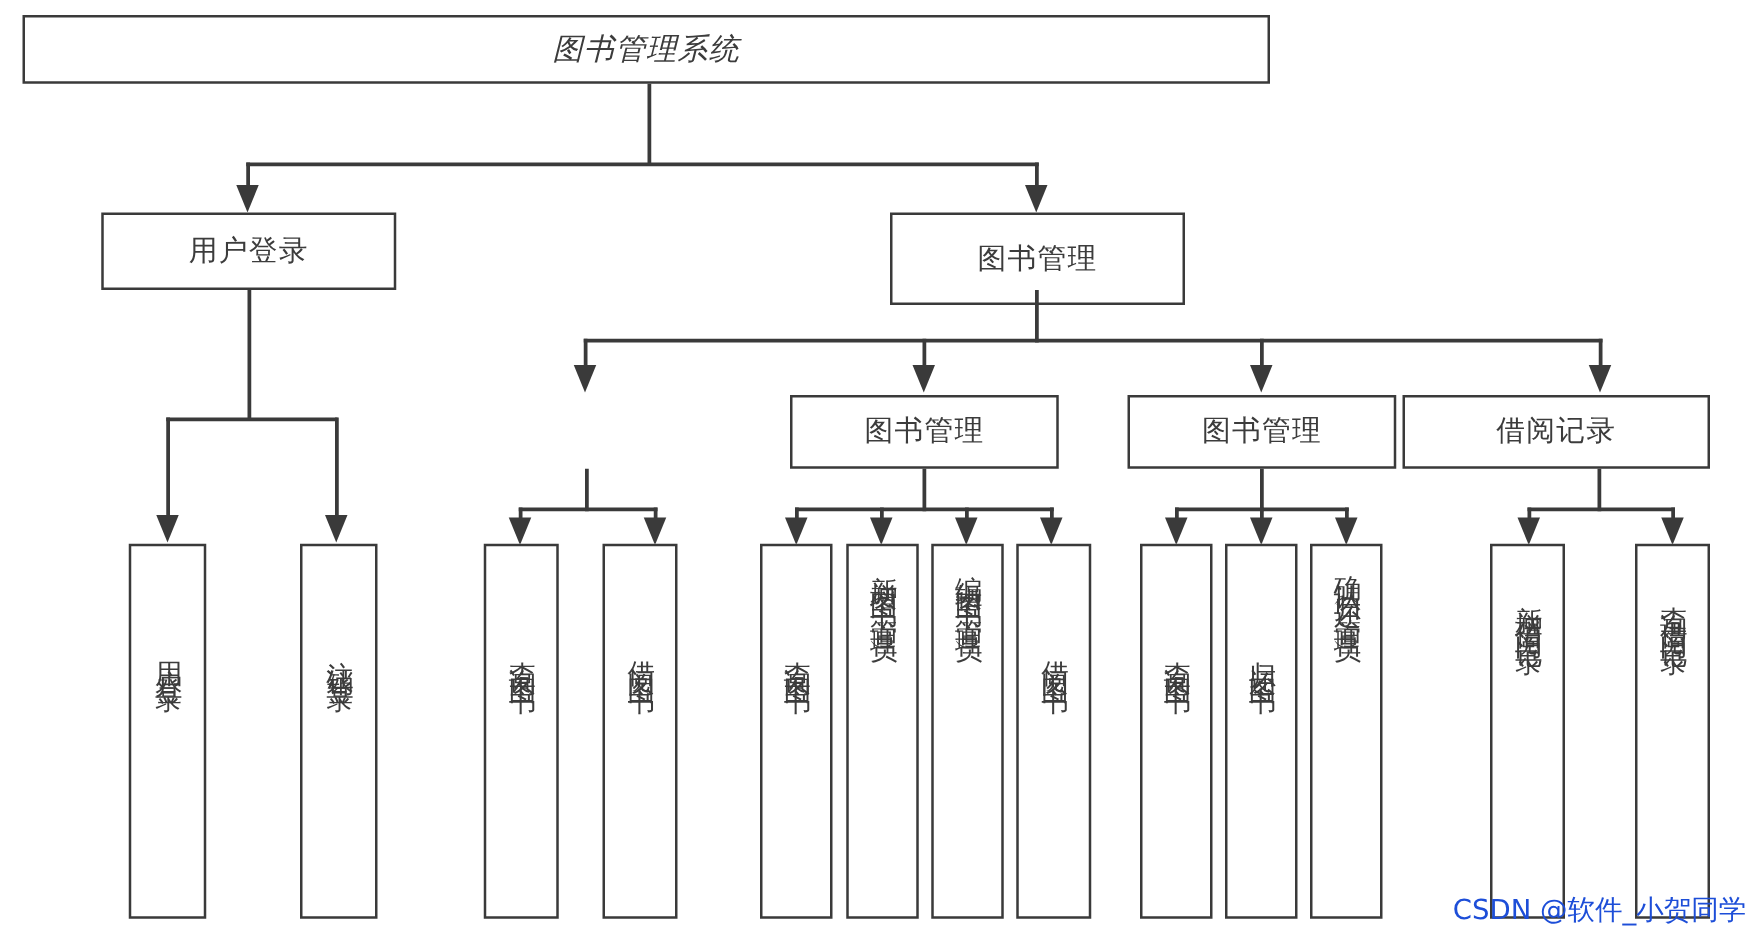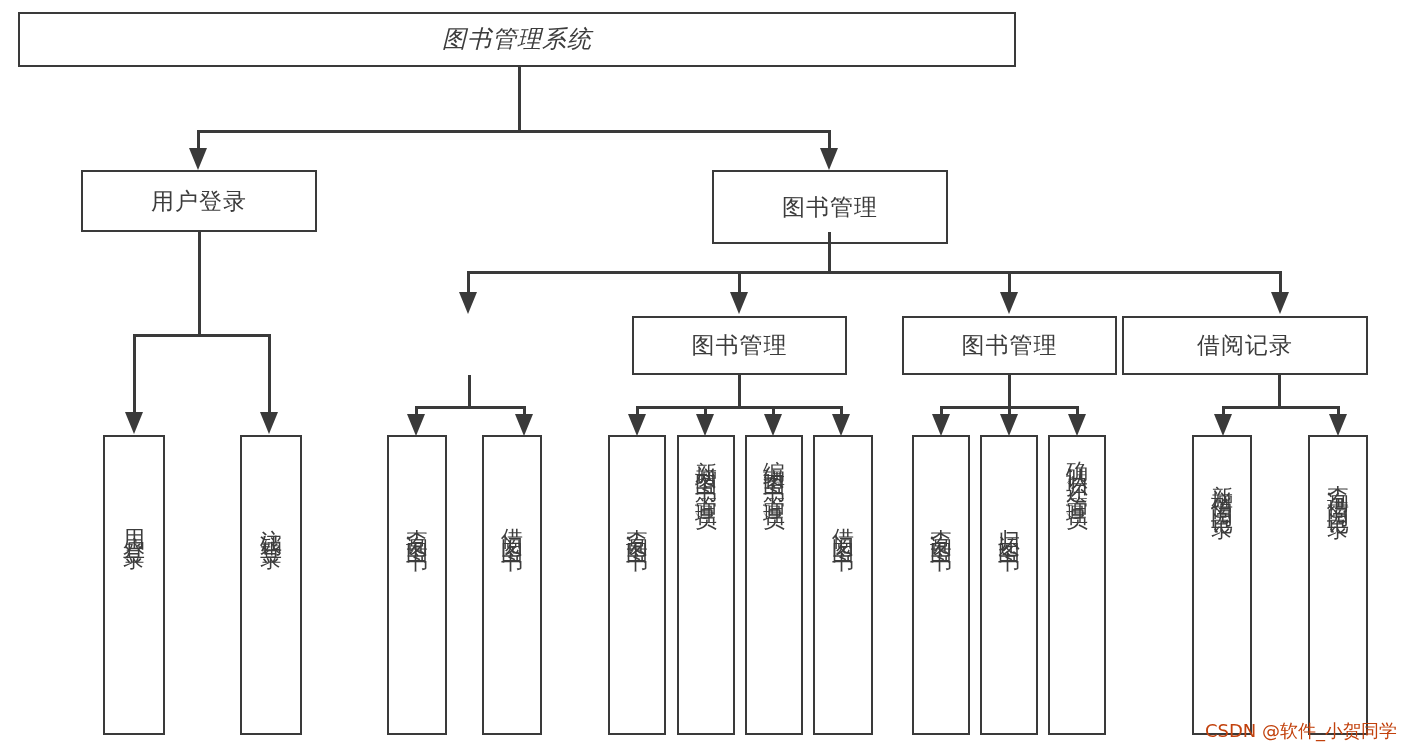--- a/index.html
+++ b/index.html
@@ -76,22 +76,22 @@
     height: 0;
     border-left: 9px solid transparent;
     border-right: 9px solid transparent;
     border-top: 22px solid #3a3a3a;
   }
   
   #watermark {
     position: absolute;
     right: 8px;
     bottom: 4px;
-    font-size: 18px;
-    color: #c2410c;
+    font-size: 22px;
+    color: #1d4ed8;
     white-space: nowrap;
     pointer-events: none;
   }
 </style>
 </head>
 <body>
 
 <div id="canvas">
 
   <div class="node root" style="left:18px; top:12px; width:998px; height:55px;font-style:italic;">

